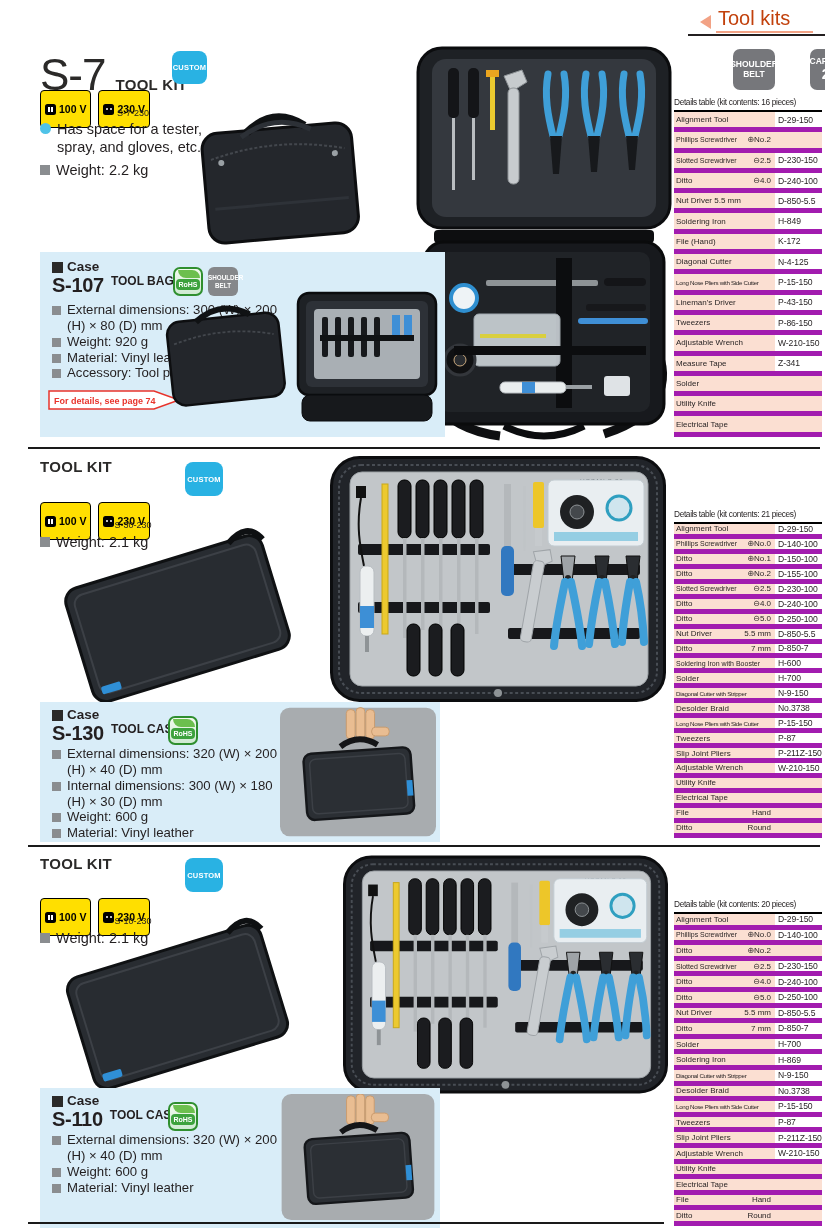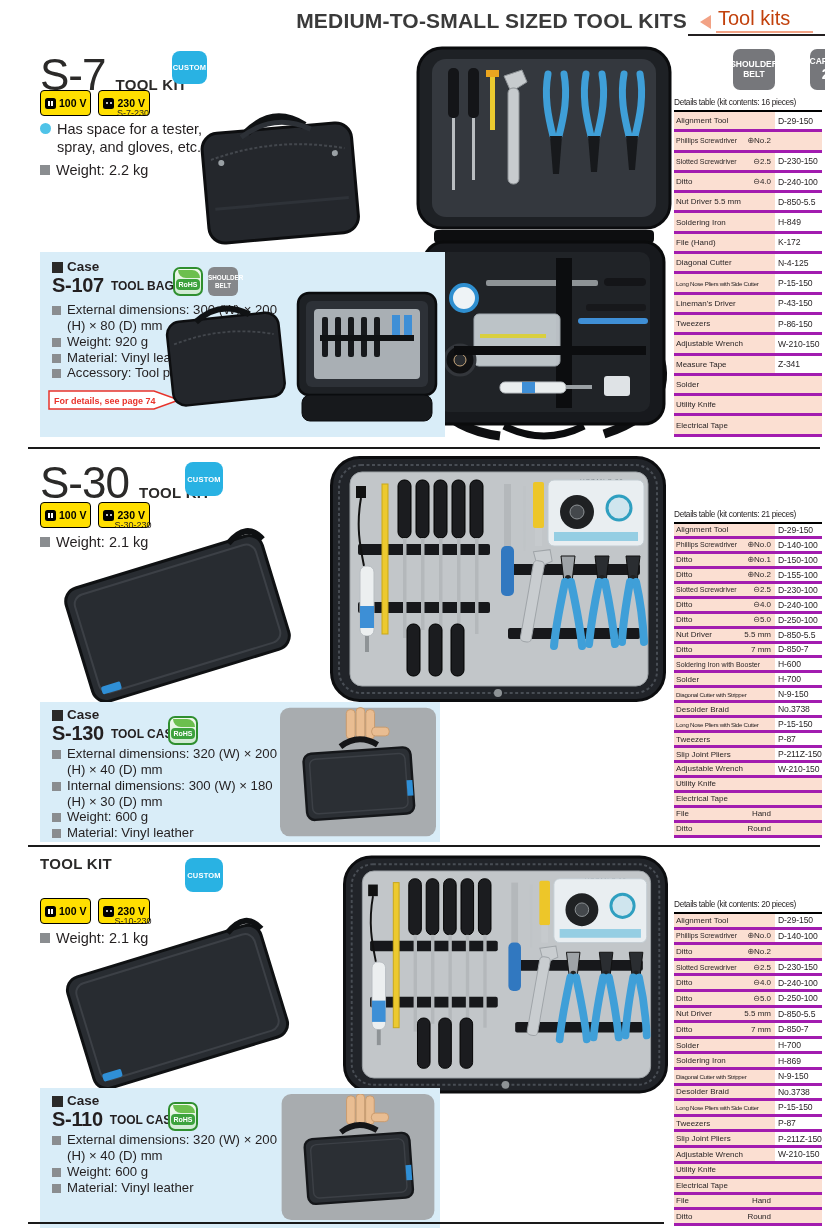--- a/index.html
+++ b/index.html
@@ -21,77 +21,76 @@
   .bottom-rule { left:28px; top:1222px; width:636px; height:2px; background:#1a1a1a; }
 
   
   .model-line { display:flex; align-items:baseline; gap:10px; }
   .model { font-size:44px; font-weight:normal; letter-spacing:-1px; color:#2b2a29; }
   .ktype { font-size:15px; font-weight:bold; color:#2b2a29; letter-spacing:.3px; }
 
   .custom-badge { width:35px; height:33px; background:#29b2e3; border-radius:8px; color:#fff; font-size:7.5px; font-weight:bold; display:flex; align-items:center; justify-content:center; letter-spacing:.2px; }
 
   .volts { display:flex; gap:7px; }
-  .v-badge { height:16px; border:1.6px solid #000; border-radius:4px; background:#ffdf00; display:inline-flex; align-items:center; padding:12px 4px; gap:3px; font-size:10.5px; font-weight:bold; color:#000; }
+  .v-badge { height:16px; border:1.6px solid #000; border-radius:4px; background:#ffdf00; display:inline-flex; align-items:center; padding:18px 4px; gap:3px; font-size:10.5px; font-weight:bold; color:#000; }
   .v-icon { width:11px; height:11px; background:#000; border-radius:2.5px; display:flex; align-items:center; justify-content:center; gap:1.5px; flex:none; }
   .v-icon.flat i { display:block; width:2px; height:5px; background:#fff; }
   .v-icon.round i { display:block; width:2.5px; height:2.5px; background:#fff; border-radius:50%; }
   .variant { font-size:9px; text-align:center; color:#231f20; }
 
   .feature { width:178px; font-size:14.5px; line-height:1.25; padding-left:17px; position:absolute; }
   .feature::before { content:""; position:absolute; left:0; top:3px; width:11px; height:11px; border-radius:50%; background:#4fc3e8; }
   .sq-line { font-size:14.5px; padding-left:16px; position:absolute; }
   .sq-line::before { content:""; position:absolute; left:0; top:3px; width:10px; height:10px; background:#8a8d90; }
 
   
   .gbadge { width:42px; height:41px; background:#76777b; border-radius:7px; color:#fff; display:flex; flex-direction:column; align-items:center; justify-content:center; line-height:1.15; }
   .gbadge span { font-size:8.5px; font-weight:bold; }
   .gbadge span.big { font-size:14px; }
 
   
   .case-box { background:#d9edf8; }
   .case-head { position:absolute; font-size:13.5px; font-weight:bold; padding-left:15px; }
   .case-head::before { content:""; position:absolute; left:0; top:3px; width:11px; height:11px; background:#2b2a29; }
-  .case-model-line { position:absolute; display:flex; align-items:center; gap:7px; }
+  .case-model-line { position:absolute; display:flex; align-items:flex-start; gap:7px; }
   .case-model { font-size:20px; font-weight:bold; letter-spacing:-.3px; }
   .case-type { font-size:12px; font-weight:bold; }
   .case-specs { position:absolute; list-style:none; }
   .case-specs li { position:relative; padding-left:15px; font-size:13.2px; line-height:1.2; color:#231f20; }
   .case-specs li::before { content:""; position:absolute; left:0; top:4px; width:9px; height:9px; background:#8a8d90; }
 
   .rohs { position:absolute; width:30px; height:29px; border:2px solid #2f8f2f; border-radius:7px; background:linear-gradient(#f2faee,#cfead2); overflow:hidden; }
   .rohs .leaf { position:absolute; left:3px; top:1px; width:22px; height:8px; border-radius:0 10px 0 10px; background:#6cbf4e; }
   .rohs .band { position:absolute; left:1px; right:1px; top:10px; height:11px; background:#3da23d; border-radius:4px; color:#fff; font-size:7px; font-weight:bold; text-align:center; line-height:11px; }
   .sb-small { position:absolute; width:30px; height:29px; background:#85878a; border-radius:6px; color:#fff; font-size:6.3px; font-weight:bold; text-align:center; display:flex; flex-direction:column; justify-content:center; line-height:1.25; }
 
   
   .tbox { position:absolute; left:674px; width:148px; }
   .ktitle { font-size:8.3px; letter-spacing:-.35px; white-space:nowrap; height:13px; }
   .ktable { border-top:2px solid #000; }
-  .krow { display:flex; border-bottom:3px solid #a21caf; }
+  .krow { display:flex; border-bottom:5px solid #a21caf; }
   .t16 .krow { height:20.3px; }
   .t21 .krow { height:14.95px; }
   .t20 .krow { height:15.6px; }
   .kname { flex:1; background:#fbdfd2; display:flex; align-items:center; padding:0 2px; overflow:hidden; white-space:nowrap; }
   .nm { font-size:8px; }
   .nm.fs2 { font-size:7px; }
   .nm.fs1 { font-size:6.2px; letter-spacing:-.3px; }
   .sp { margin-left:auto; font-size:8px; padding-right:2px; }
   .kpart { width:47px; background:#fff; display:flex; align-items:center; padding-left:3px; font-size:8.6px; letter-spacing:-.1px; overflow:hidden; white-space:nowrap; }
   .kpart.kempty { background:#fbdfd2; }
 
   .photo { position:absolute; }
   svg text { font-family:"Liberation Sans", sans-serif; }
 </style>
 </head>
 <body>
 
 <div id="page">
 
-  <div class="abs hdr-title">MEDIUM-TO-SMALL SIZED TOOL KITS</div>
   <div class="abs tab-arrow"></div>
   <div class="abs tab-label">Tool kits</div>
   <div class="abs tab-underline"></div>
   <div class="abs hdr-rule"></div>
 
   <div class="abs model-line" style="left:40px;top:50px">
     <span class="model">S-7</span>
     <span class="ktype">TOOL KIT</span>
   </div>
   <div class="abs custom-badge" style="left:172px;top:51px">CUSTOM</div>
@@ -337,21 +336,20 @@
             <span class="nm">Electrical Tape</span>
           </div>
           <div class="kpart kempty"></div>
         </div>
       </div>
   </div>
 
   <div class="abs divider" style="top:447px"></div>
 
   <div class="abs model-line" style="left:40px;top:458px">
-    <span class="model">S-30</span>
     <span class="ktype">TOOL KIT</span>
   </div>
   <div class="abs custom-badge" style="left:185px;top:462px;width:38px;height:34px">CUSTOM</div>
   <div class="abs volts" style="left:40px;top:502px">
     <span class="v-badge">
         <span class="v-icon flat">
           <i></i>
           <i></i>
         </span>
         <span>100 V</span>

